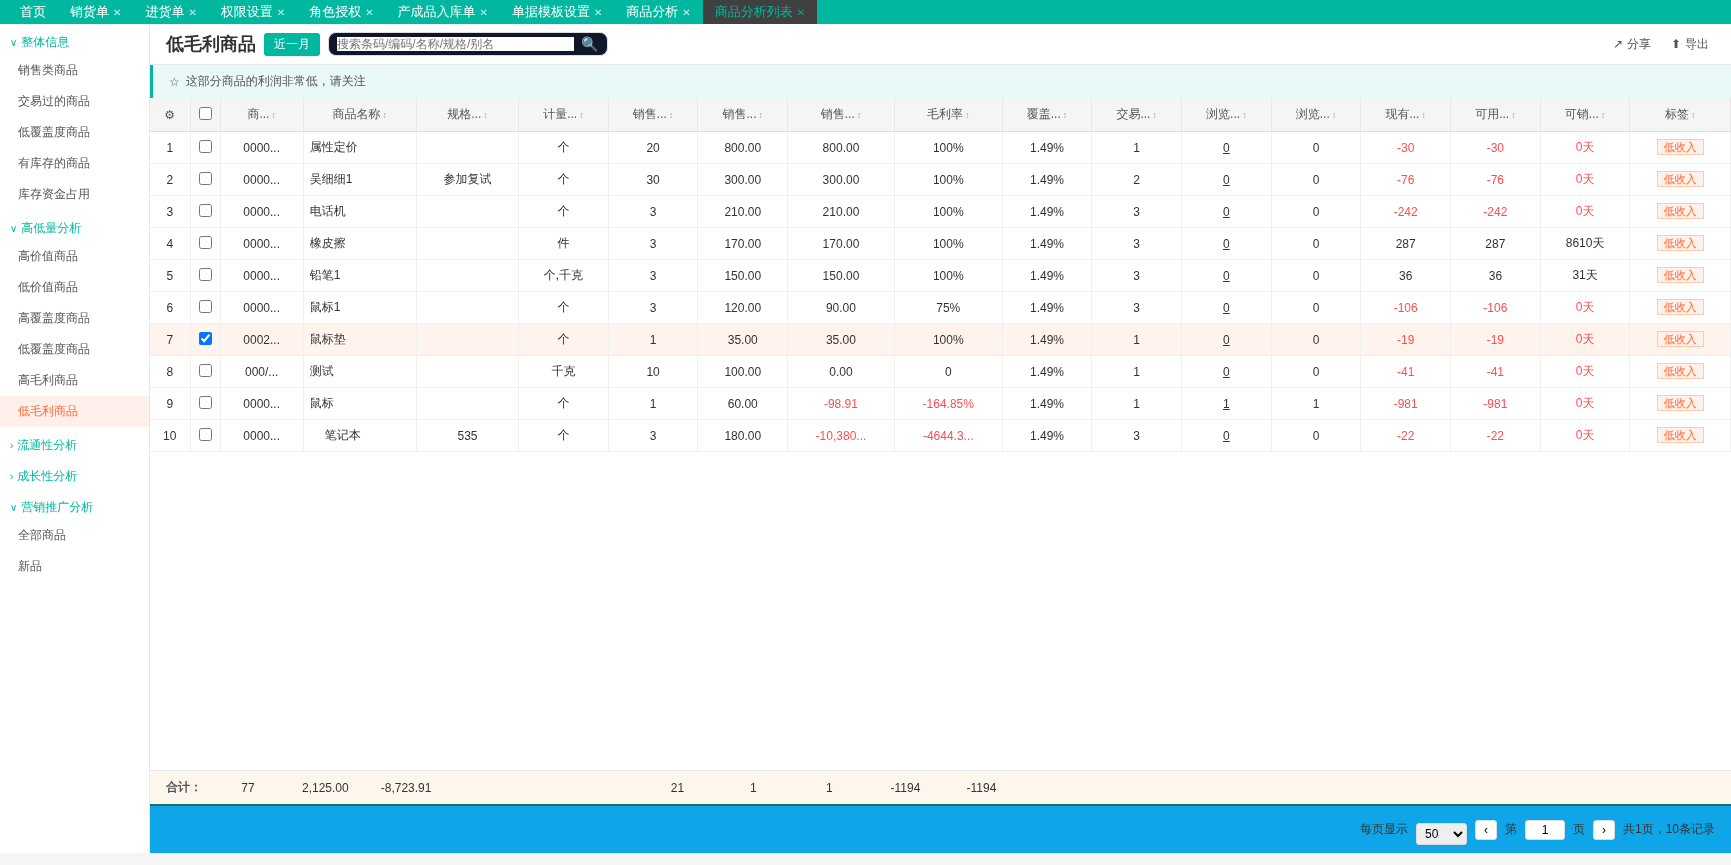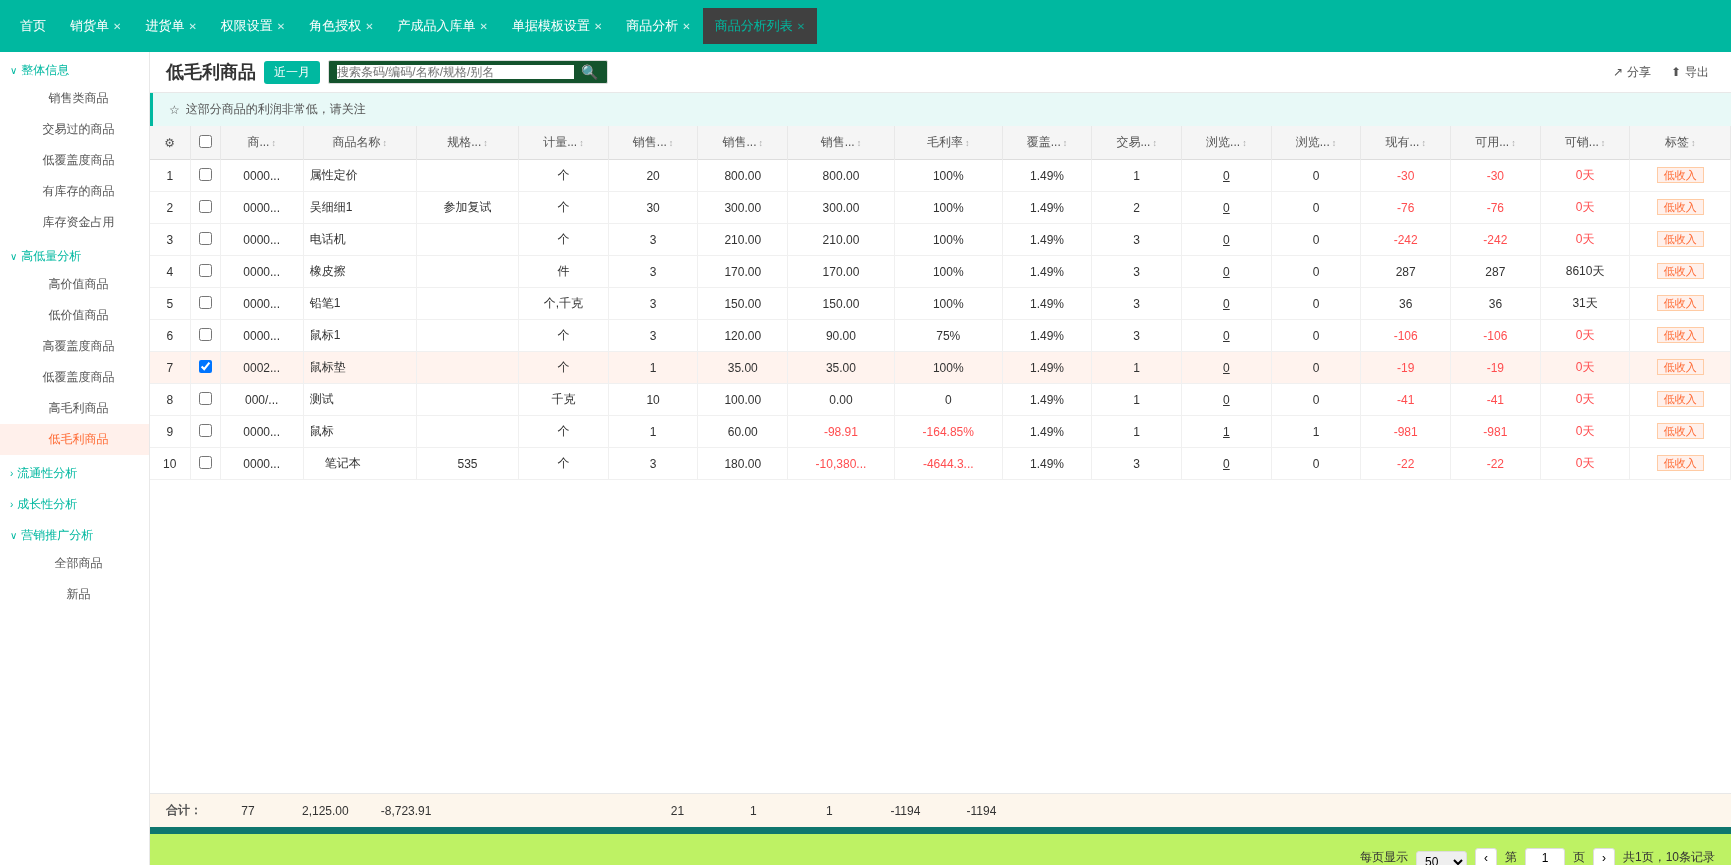--- a/index.html
+++ b/index.html
@@ -3,21 +3,21 @@
   <meta charset="utf-8">
   <style>
     * { box-sizing: border-box; margin: 0; padding: 0; }
     body { font-family: 'Microsoft YaHei', Arial, sans-serif; font-size: 12px; background: #f5f5f5; color: #333; }
 
     
     .top-nav {
       background: #00b8a0;
       display: flex;
       align-items: center;
-      height: 52px;
+      height: 24px;
       padding: 0 8px;
       gap: 0;
     }
     .top-nav .nav-item {
       color: #fff;
       padding: 0 12px;
       height: 36px;
       display: flex;
       align-items: center;
       cursor: pointer;
@@ -48,21 +48,20 @@
       display: flex;
       align-items: center;
       gap: 4px;
     }
     .sidebar-group-title .arrow { font-size: 10px; }
     .sidebar-item {
       padding: 7px 10px 7px 18px;
       cursor: pointer;
       color: #555;
       font-size: 12px;
-      text-align: center;
     }
     .sidebar-item.active { background: #fff0eb; color: #ff6b35; }
 
     
     .content-area {
       flex: 1;
       display: flex;
       flex-direction: column;
       overflow: hidden;
       background: #fff;
@@ -88,26 +87,26 @@
       border: none;
       padding: 3px 10px;
       border-radius: 3px;
       cursor: pointer;
       font-size: 12px;
     }
     .search-box {
       display: flex;
       align-items: center;
       border: 1px solid #ddd;
-      border-radius: 2px;
+      border-radius: 8px;
       padding: 3px 8px;
       gap: 8px;
       flex: 1;
       max-width: 280px;
-      background: #14532d;
+      background: #0f172a;
     }
     .search-box input {
       border: none;
       outline: none;
       font-size: 12px;
       color: #999;
       width: 100%;
     }
     .header-actions {
       margin-left: auto;
@@ -211,23 +210,23 @@
     }
     .footer-label { color: #555; font-weight: 600; text-align: right; }
     .footer-cell {
       min-width: 60px;
       text-align: center;
       padding: 0 8px;
     }
 
     
     .pagination-bar {
-      border-top: 7px solid #0f766e;
+      border-top: 2px solid #0f766e;
       padding: 8px 16px;
-      background: #bef264;
+      background: #0ea5e9;
       display: flex;
       align-items: center;
       justify-content: flex-end;
       gap: 8px;
       font-size: 12px;
     }
     .pagination-bar select {
       border: 1px solid #ddd;
       padding: 2px 4px;
       border-radius: 3px;

